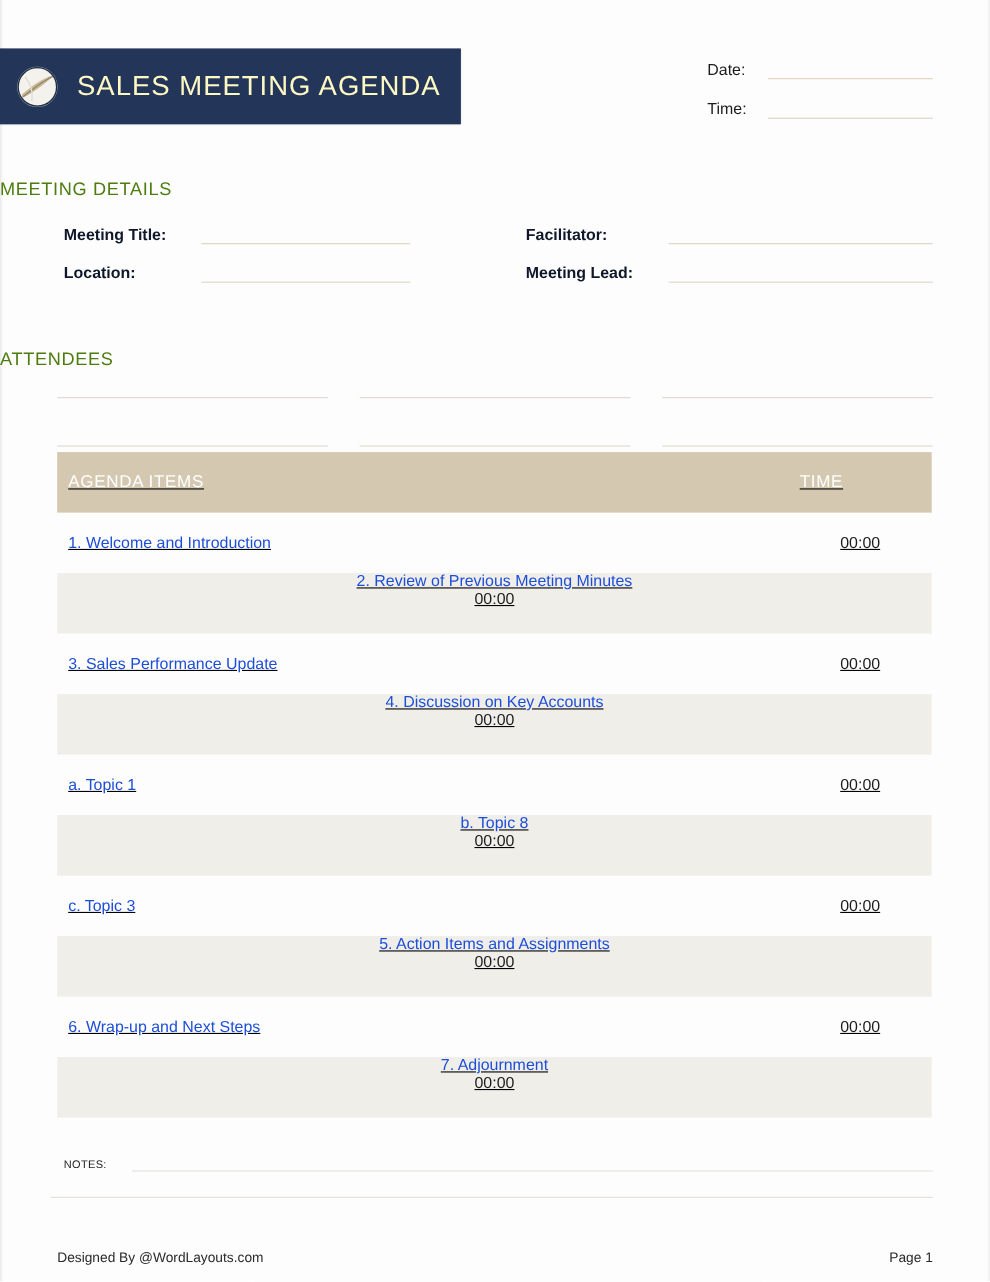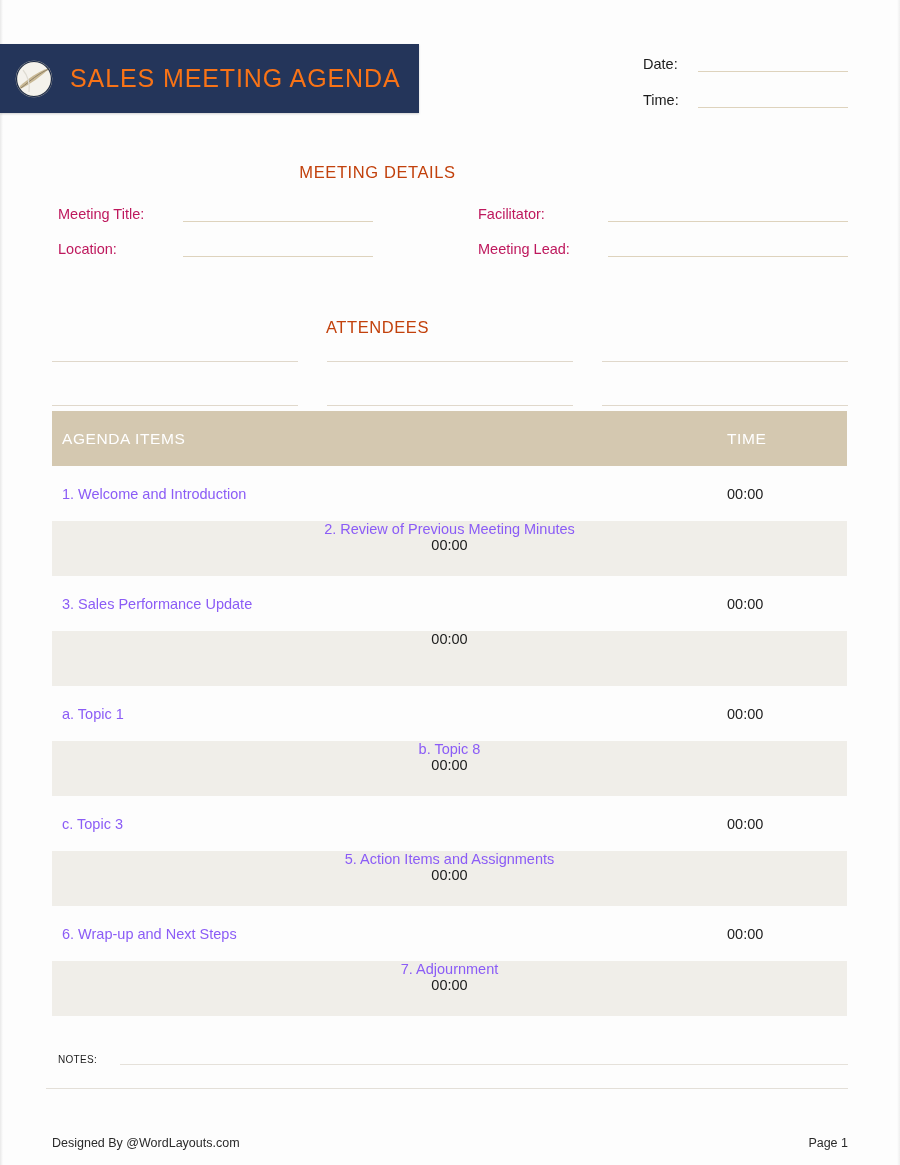--- a/index.html
+++ b/index.html
@@ -46,21 +46,21 @@
     padding-left: 14px;
     box-shadow: 0 1px 2px rgba(0,0,0,0.18);
   }
   .logo-mark {
     width: 40px;
     height: 40px;
     flex: 0 0 40px;
     margin-right: 16px;
   }
   .doc-title {
-    color: #f97316;
+    color: #fef9c3;
     font-size: 25px;
     letter-spacing: 0.9px;
     font-weight: 400;
     white-space: nowrap;
   }
 
   
   .datetime-block {
     position: absolute;
     right: 52px;
@@ -82,24 +82,23 @@
     flex: 1 1 auto;
     height: 20px;
     border-bottom: 1.4px solid #ded3bd;
   }
 
   
   .section-heading {
     position: absolute;
     left: 0;
     width: 755px;
-    text-align: center;
     font-size: 16.5px;
     letter-spacing: 0.6px;
-    color: #c2410c;
+    color: #4d7c0f;
   }
   #meeting-details-heading { top: 163px; }
   #attendees-heading { top: 318px; }
 
   
   .details-grid {
     position: absolute;
     top: 200px;
     left: 58px;
     width: 790px;
@@ -109,22 +108,23 @@
     margin-bottom: 13px;
   }
   .details-cell {
     display: flex;
     align-items: flex-end;
   }
   .details-cell.left  { width: 420px; flex: 0 0 420px; }
   .details-cell.right { width: 370px; flex: 0 0 370px; }
   .d-label {
     font-size: 14.5px;
-    color: #be185d;
+    color: #0f172a;
     white-space: nowrap;
+    font-weight: bold;
   }
   .details-cell.left  .d-label { width: 125px; flex: 0 0 125px; }
   .details-cell.right .d-label { width: 130px; flex: 0 0 130px; }
   .d-line {
     flex: 1 1 auto;
     height: 22px;
     border-bottom: 1.4px solid #ded3bd;
   }
   .details-cell.left  .d-line { max-width: 190px; }
 
@@ -145,20 +145,21 @@
     height: 22px;
     border-bottom: 1.3px solid #e0d8cb;
   }
 
   
   .agenda {
     position: absolute;
     top: 411px;
     left: 52px;
     width: 795px;
+    text-decoration: underline;
   }
   .agenda-head {
     display: flex;
     align-items: center;
     background: #d4c8b0;
     height: 55px;
     padding: 0 10px 0 10px;
   }
   .agenda-head .col-item {
     flex: 1 1 auto;
@@ -176,26 +177,27 @@
   .agenda-row {
     display: flex;
     align-items: center;
     height: 55px;
     padding: 0 10px 0 10px;
   }
   .agenda-row.alt { background: #f0eee9; flex-direction: column; }
   .agenda-row .col-item {
     flex: 1 1 auto;
     font-size: 14.5px;
-    color: #8b5cf6;
+    color: #1d4ed8;
   }
   .agenda-row .col-time {
     flex: 0 0 110px;
     font-size: 14.5px;
     color: #1c1c1c;
+    text-align: center;
   }
 
   
   .notes {
     position: absolute;
     left: 58px;
     top: 1045px;
     width: 790px;
   }
   .notes-first {
@@ -317,20 +319,21 @@
     </div>
     <div class="agenda-row alt">
       <span class="col-item">2. Review of Previous Meeting Minutes</span>
       <span class="col-time">00:00</span>
     </div>
     <div class="agenda-row">
       <span class="col-item">3. Sales Performance Update</span>
       <span class="col-time">00:00</span>
     </div>
     <div class="agenda-row alt">
+      <span class="col-item">4. Discussion on Key Accounts</span>
       <span class="col-time">00:00</span>
     </div>
     <div class="agenda-row">
       <span class="col-item">a. Topic 1</span>
       <span class="col-time">00:00</span>
     </div>
     <div class="agenda-row alt">
       <span class="col-item">b. Topic 8</span>
       <span class="col-time">00:00</span>
     </div>

